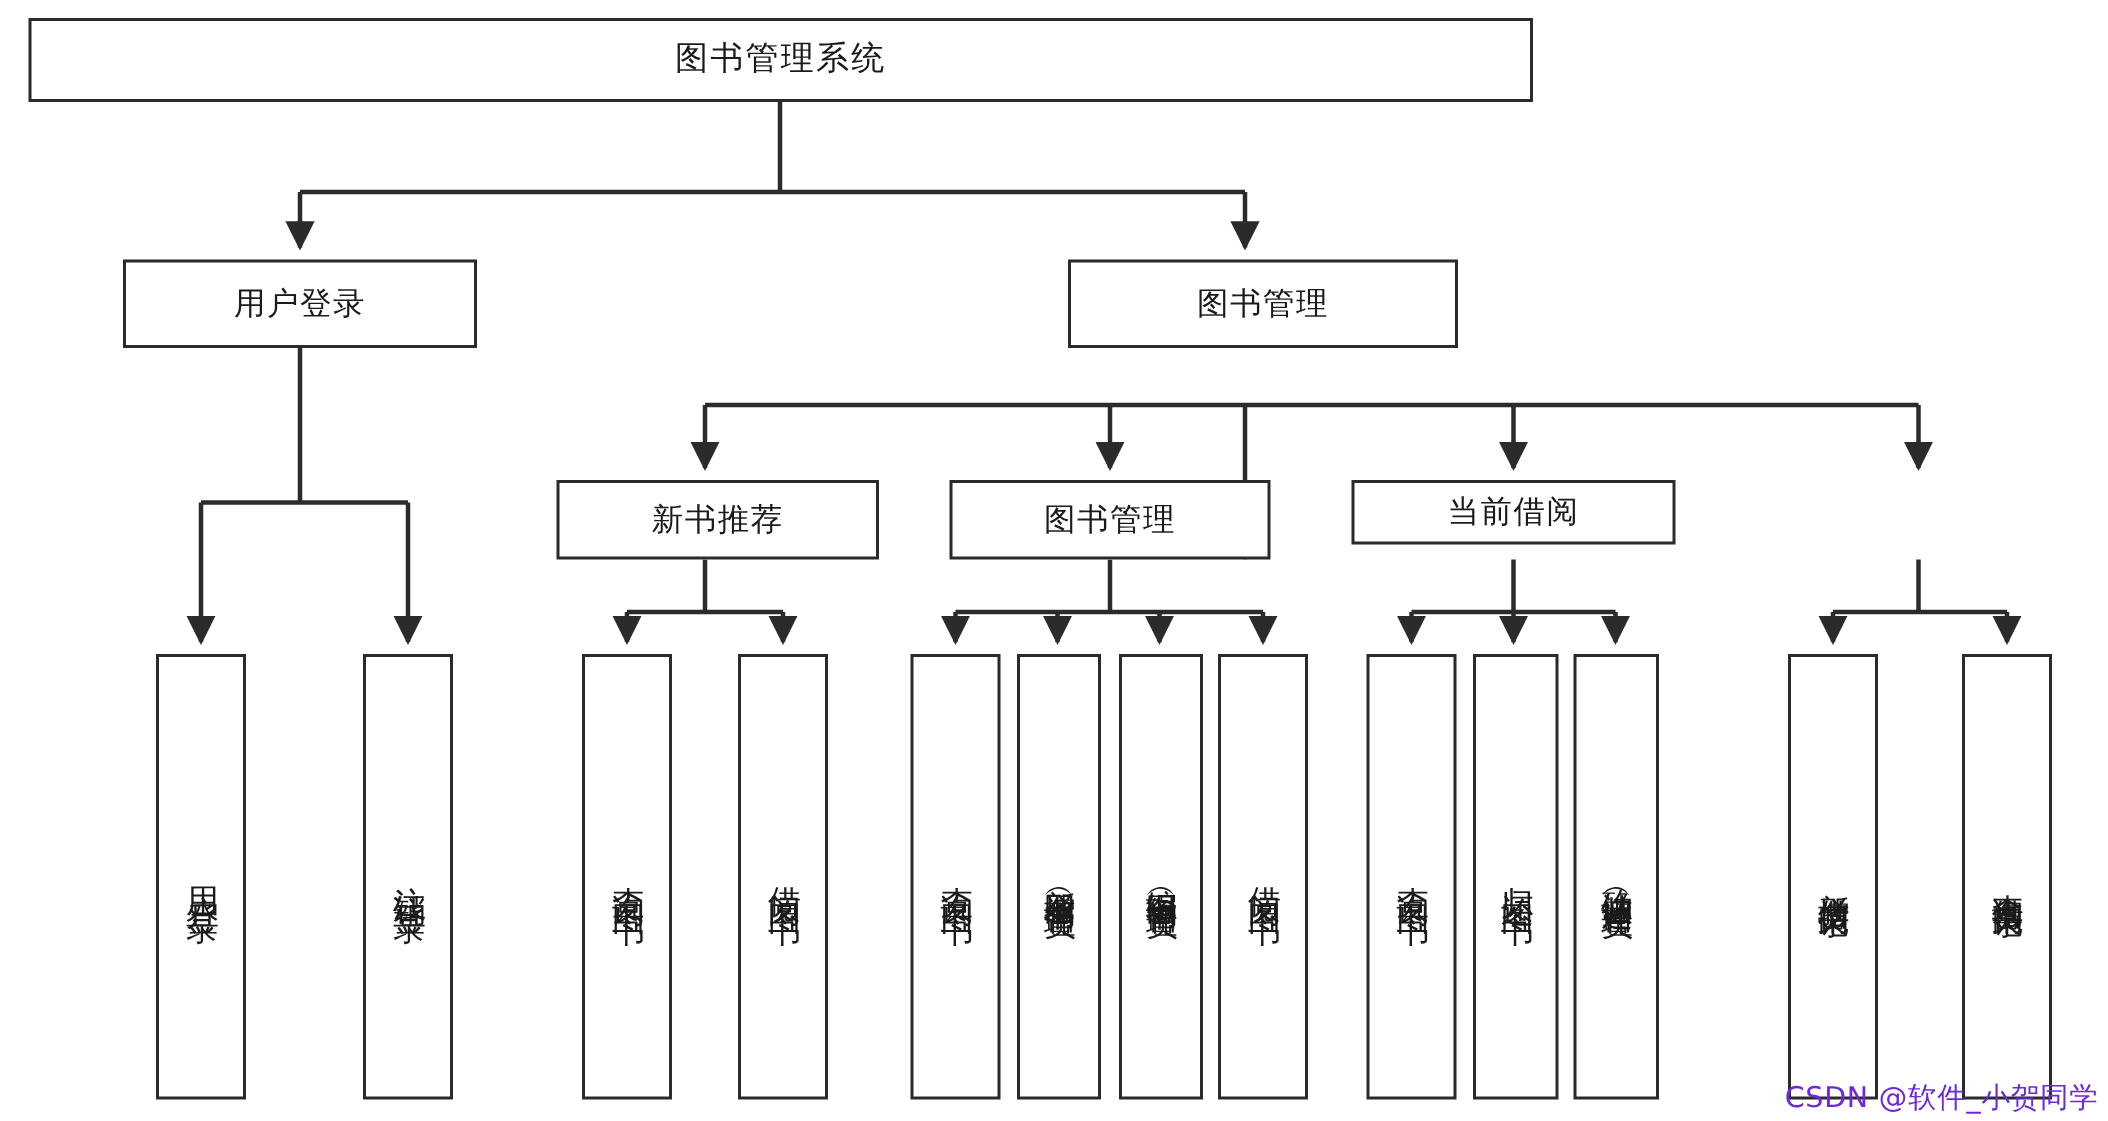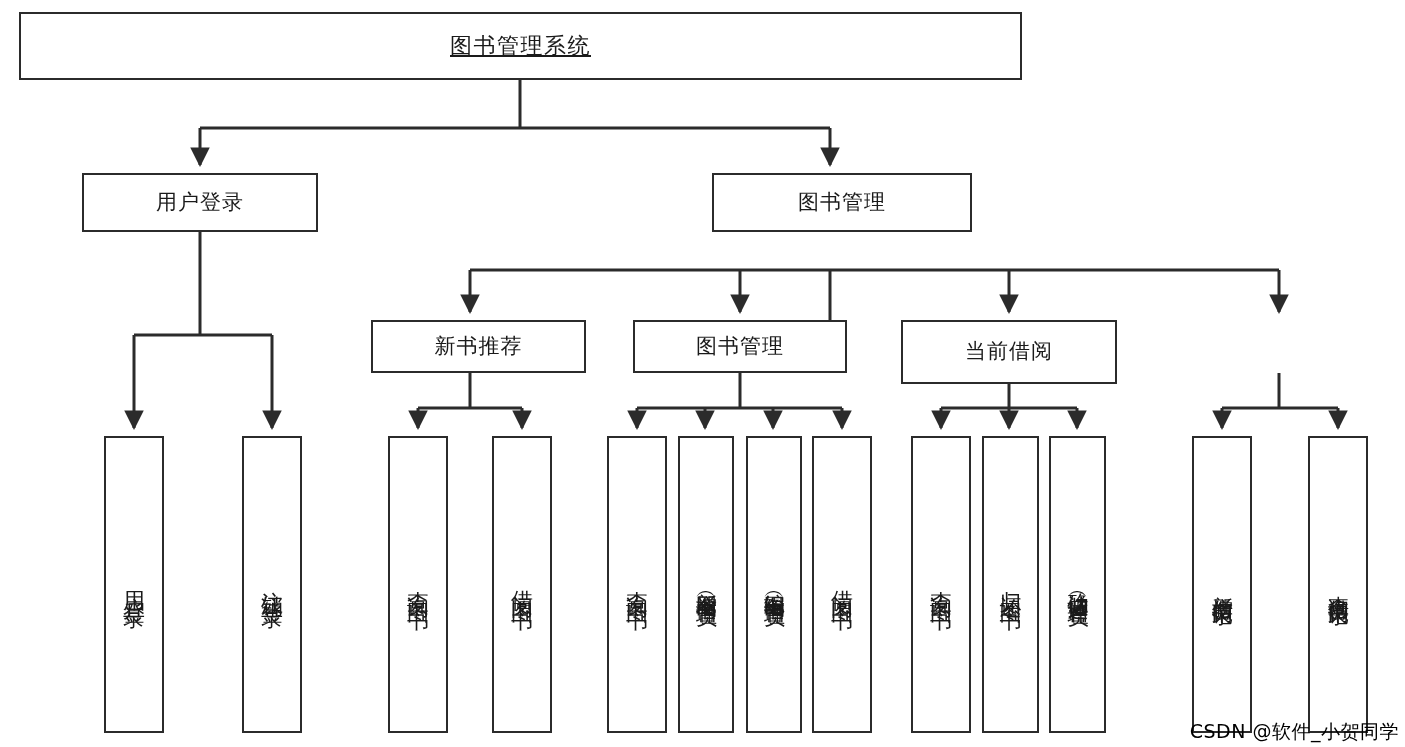--- a/index.html
+++ b/index.html
@@ -51,21 +51,21 @@
     white-space:nowrap;
     text-align:center;
   }
   .leaf.tight .lbl{font-size:21px;letter-spacing:2px;}
 
   .watermark{
     position:absolute;
     right:6px;
     bottom:2px;
     font-size:19px;
-    color:#000000;
+    color:#6d28d9;
     white-space:nowrap;
     letter-spacing:0.5px;
   }
 </style>
 </head>
 <body>
 
 <div id="canvas">
 
   <svg id="wires" viewBox="0 0 1405 747" xmlns="http://www.w3.org/2000/svg">
@@ -111,41 +111,41 @@
       <path d="M 1009 408 L 1009 428" marker-end="url(#arrow)"></path>
       <path d="M 1077 408 L 1077 428" marker-end="url(#arrow)"></path>
 
       <path d="M 1279 373 L 1279 408"></path>
       <path d="M 1222 408 L 1338 408"></path>
       <path d="M 1222 408 L 1222 428" marker-end="url(#arrow)"></path>
       <path d="M 1338 408 L 1338 428" marker-end="url(#arrow)"></path>
     </g>
   </svg>
 
-  <div class="node h-node root" style="left:19px;top:12px;width:1003px;height:68px;text-decoration:underline;">
+  <div class="node h-node root" style="left:19px;top:12px;width:1003px;height:56px;">
     <span class="lbl">图书管理系统</span>
   </div>
 
   <div class="node h-node" style="left:82px;top:173px;width:236px;height:59px;">
     <span class="lbl">用户登录</span>
   </div>
 
   <div class="node h-node" style="left:712px;top:173px;width:260px;height:59px;">
     <span class="lbl">图书管理</span>
   </div>
 
   <div class="node h-node" style="left:371px;top:320px;width:215px;height:53px;">
     <span class="lbl">新书推荐</span>
   </div>
 
   <div class="node h-node" style="left:633px;top:320px;width:214px;height:53px;">
     <span class="lbl">图书管理</span>
   </div>
 
-  <div class="node h-node" style="left:901px;top:320px;width:216px;height:64px;">
+  <div class="node h-node" style="left:901px;top:320px;width:216px;height:43px;">
     <span class="lbl">当前借阅</span>
   </div>
 
 
   <div class="node leaf" style="left:104px;top:436px;width:60px;height:297px;">
     <span class="lbl">用户登录</span>
   </div>
 
   <div class="node leaf" style="left:242px;top:436px;width:60px;height:297px;">
     <span class="lbl">注销登录</span>

